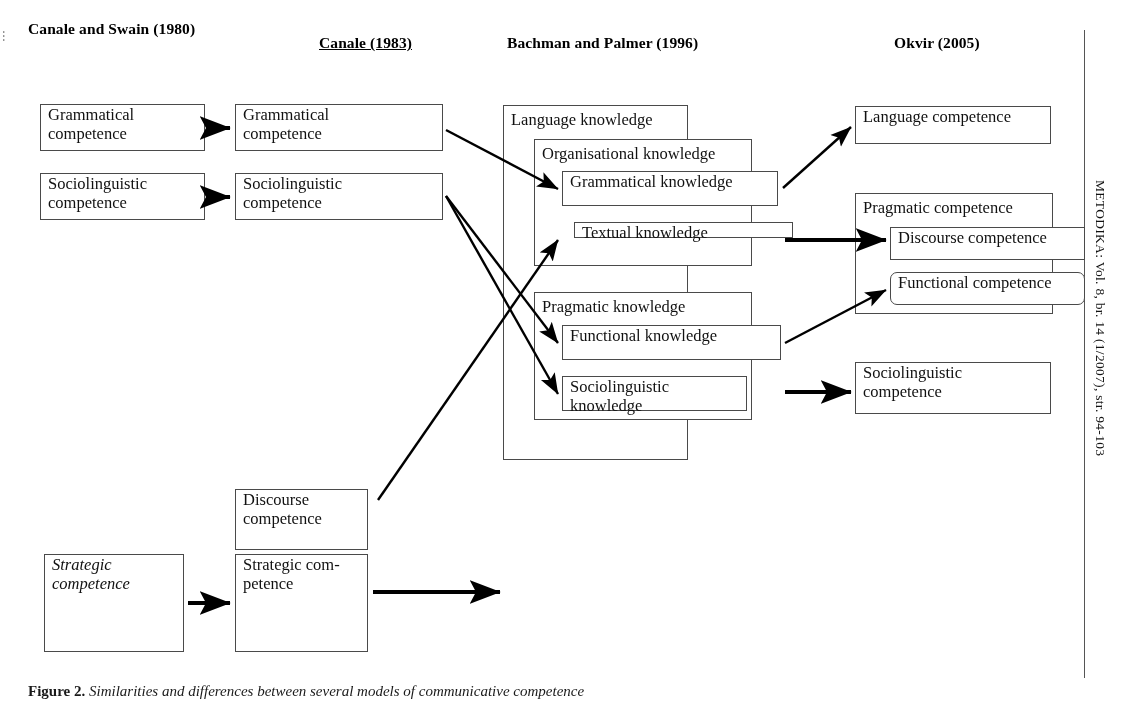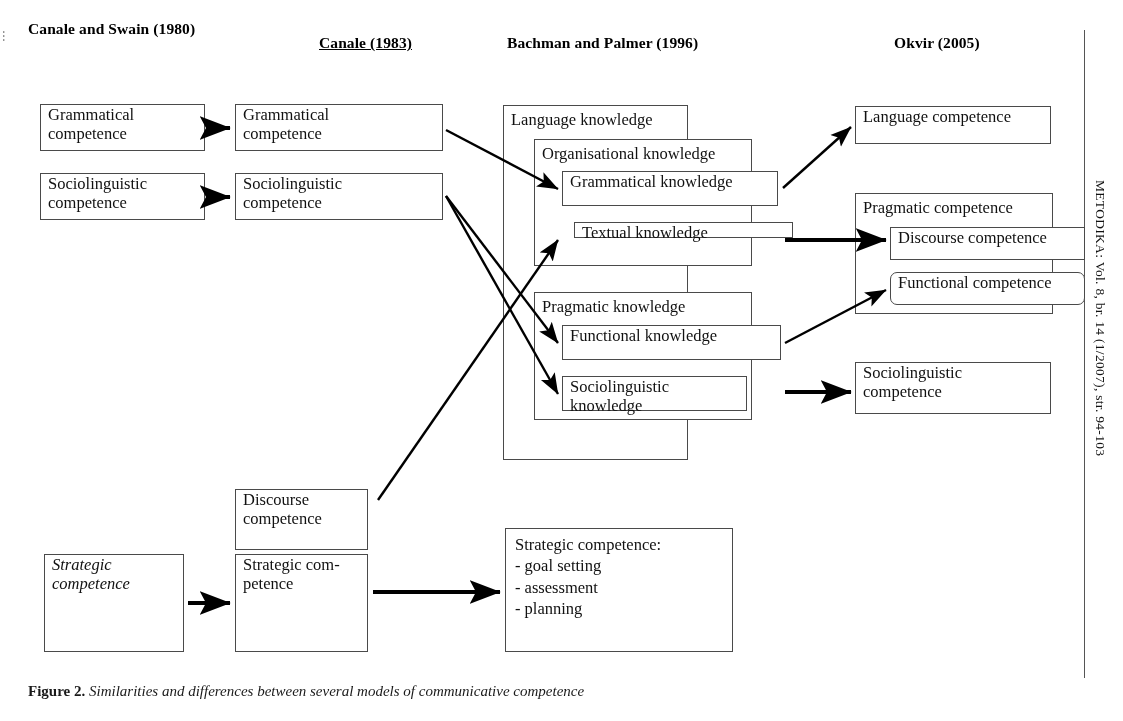--- a/index.html
+++ b/index.html
@@ -211,26 +211,20 @@
   </div>
   <div class="box container-box opaque" style="z-index: 2; left: 534px; top: 292px; width: 218px; height: 128px;">
     <span class="box-label">Pragmatic knowledge</span>
   </div>
   <div class="box center-v child-box opaque" style="left: 562px; top: 325px; width: 219px; height: 35px;">
     <span class="box-label">Functional knowledge</span>
   </div>
   <div class="box center-v child-box opaque" style="left: 562px; top: 376px; width: 185px; height: 35px;">
     <span class="box-label">Sociolinguistic knowledge</span>
   </div>
-  <div class="box list-box opaque child-box" style="left: 505px; top: 528px; width: 228px; height: 124px;">
-    <span class="box-label">Strategic competence:
-- goal setting
-- assessment
-- planning</span>
-  </div>
 
   <div class="box center-v" style="left: 855px; top: 106px; width: 196px; height: 38px;">
     <span class="box-label">Language competence</span>
   </div>
   <div class="box container-box opaque" style="left: 855px; top: 193px; width: 198px; height: 121px;">
     <span class="box-label">Pragmatic competence</span>
   </div>
   <div class="box center-v child-box opaque" style="left: 890px; top: 227px; width: 195px; height: 33px;">
     <span class="box-label">Discourse competence</span>
   </div>

